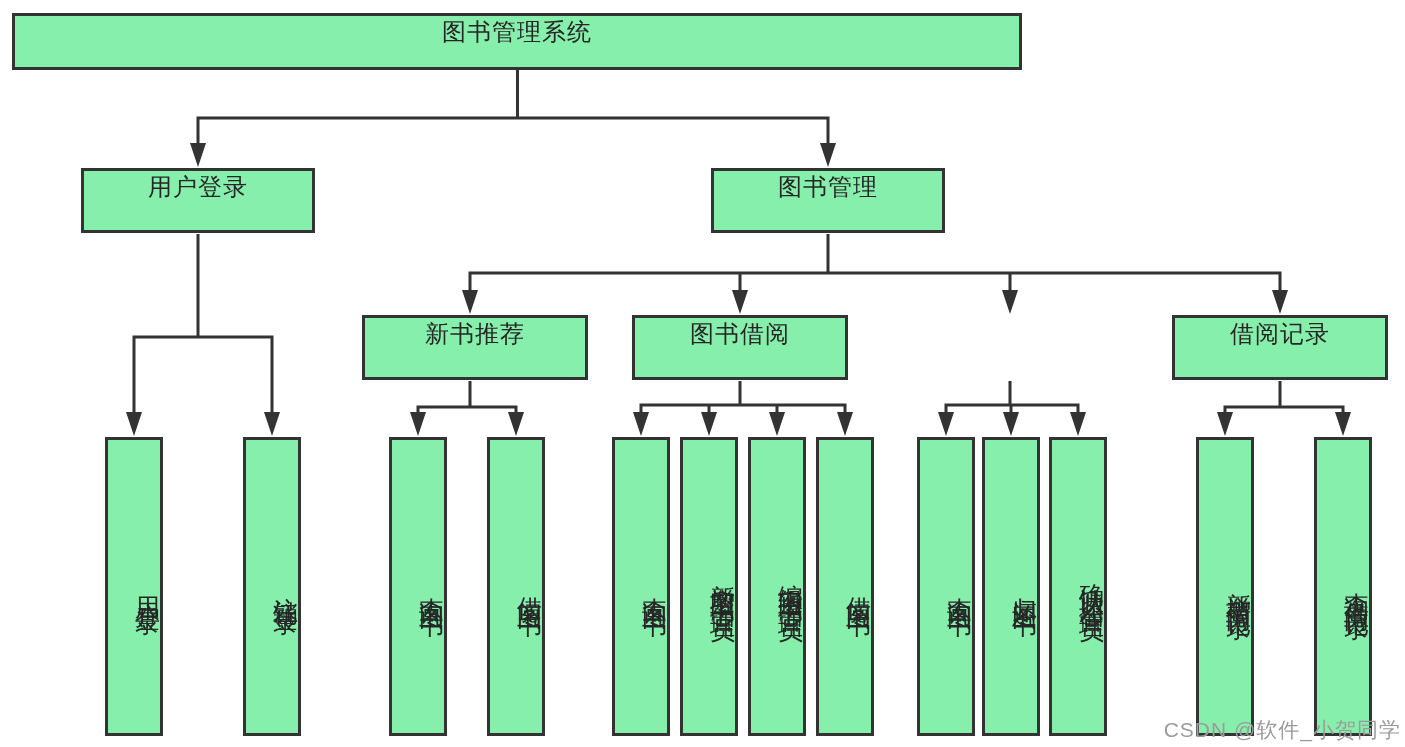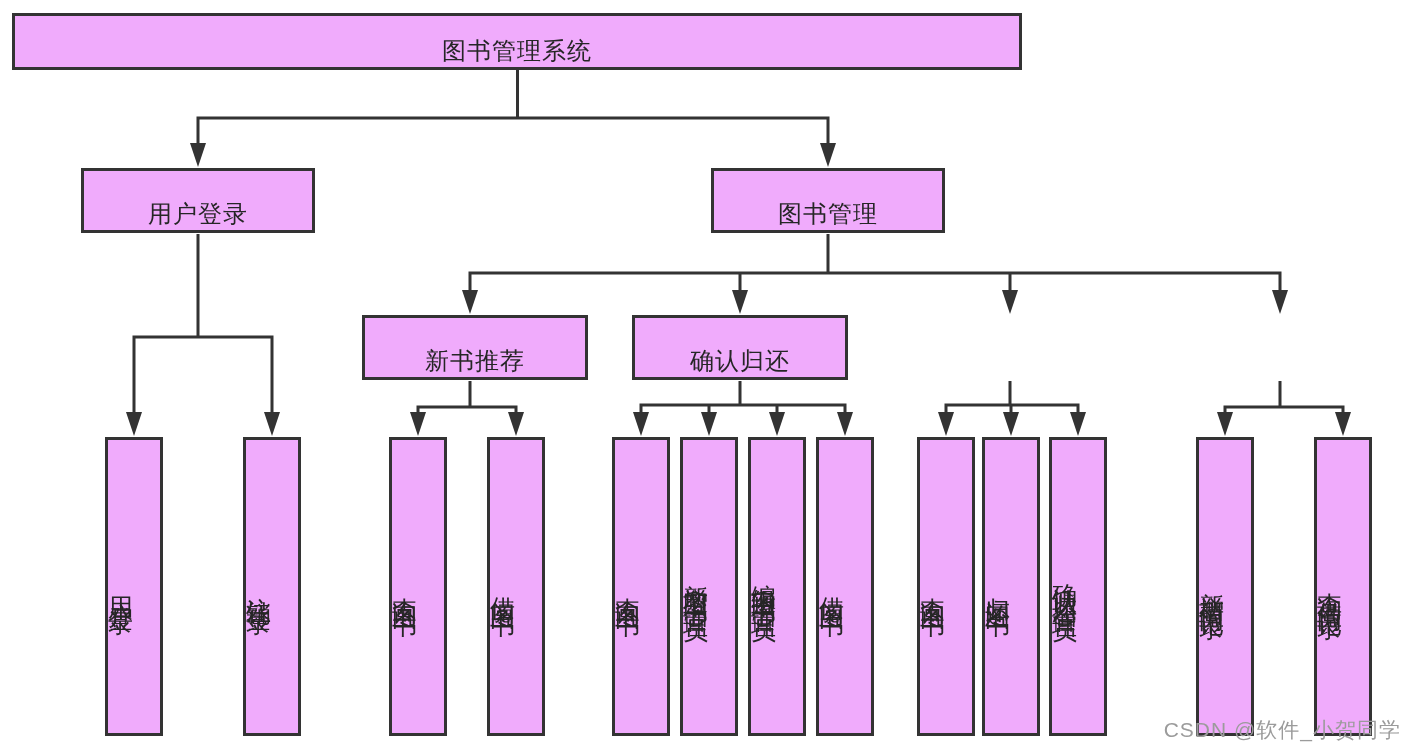--- a/index.html
+++ b/index.html
@@ -13,23 +13,23 @@
   }
   .connectors {
     position: absolute;
     left: 0; top: 0;
     width: 1405px; height: 747px;
   }
   .node {
     position: absolute;
     box-sizing: border-box;
     border: 3px solid #333333;
-    background: #f0abfc;
+    background: #86efac;
     display: flex;
-    align-items: flex-end;
+    align-items: flex-start;
     justify-content: center;
     color: #262626;
   }
   .node.h { font-size: 24px; letter-spacing: 1px; }
   .node.v {
     writing-mode: vertical-rl;
     text-orientation: mixed;
     font-size: 25px;
     letter-spacing: 5px;
     line-height: 1;
@@ -98,21 +98,24 @@
     <span>用户登录</span>
   </div>
   <div class="node h" style="left:711px; top:168px; width:234px; height:65px;">
     <span>图书管理</span>
   </div>
 
   <div class="node h" style="left:362px; top:315px; width:226px; height:65px;">
     <span>新书推荐</span>
   </div>
   <div class="node h" style="left:632px; top:315px; width:216px; height:65px;">
-    <span>确认归还</span>
+    <span>图书借阅</span>
+  </div>
+  <div class="node h" style="left:1172px; top:315px; width:216px; height:65px;">
+    <span>借阅记录</span>
   </div>
 
   <div class="node v" style="left:105px; top:437px; width:58px; height:299px;">
     <span>用户登录</span>
   </div>
   <div class="node v" style="left:243px; top:437px; width:58px; height:299px;">
     <span>注销登录</span>
   </div>
 
   <div class="node v" style="left:389px; top:437px; width:58px; height:299px;">

